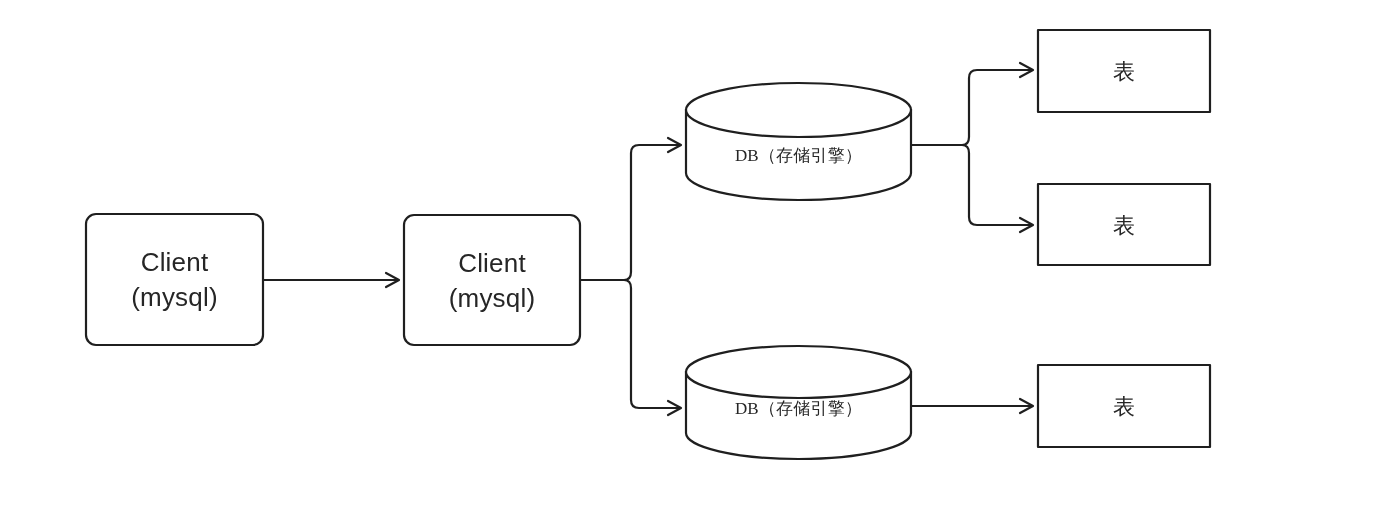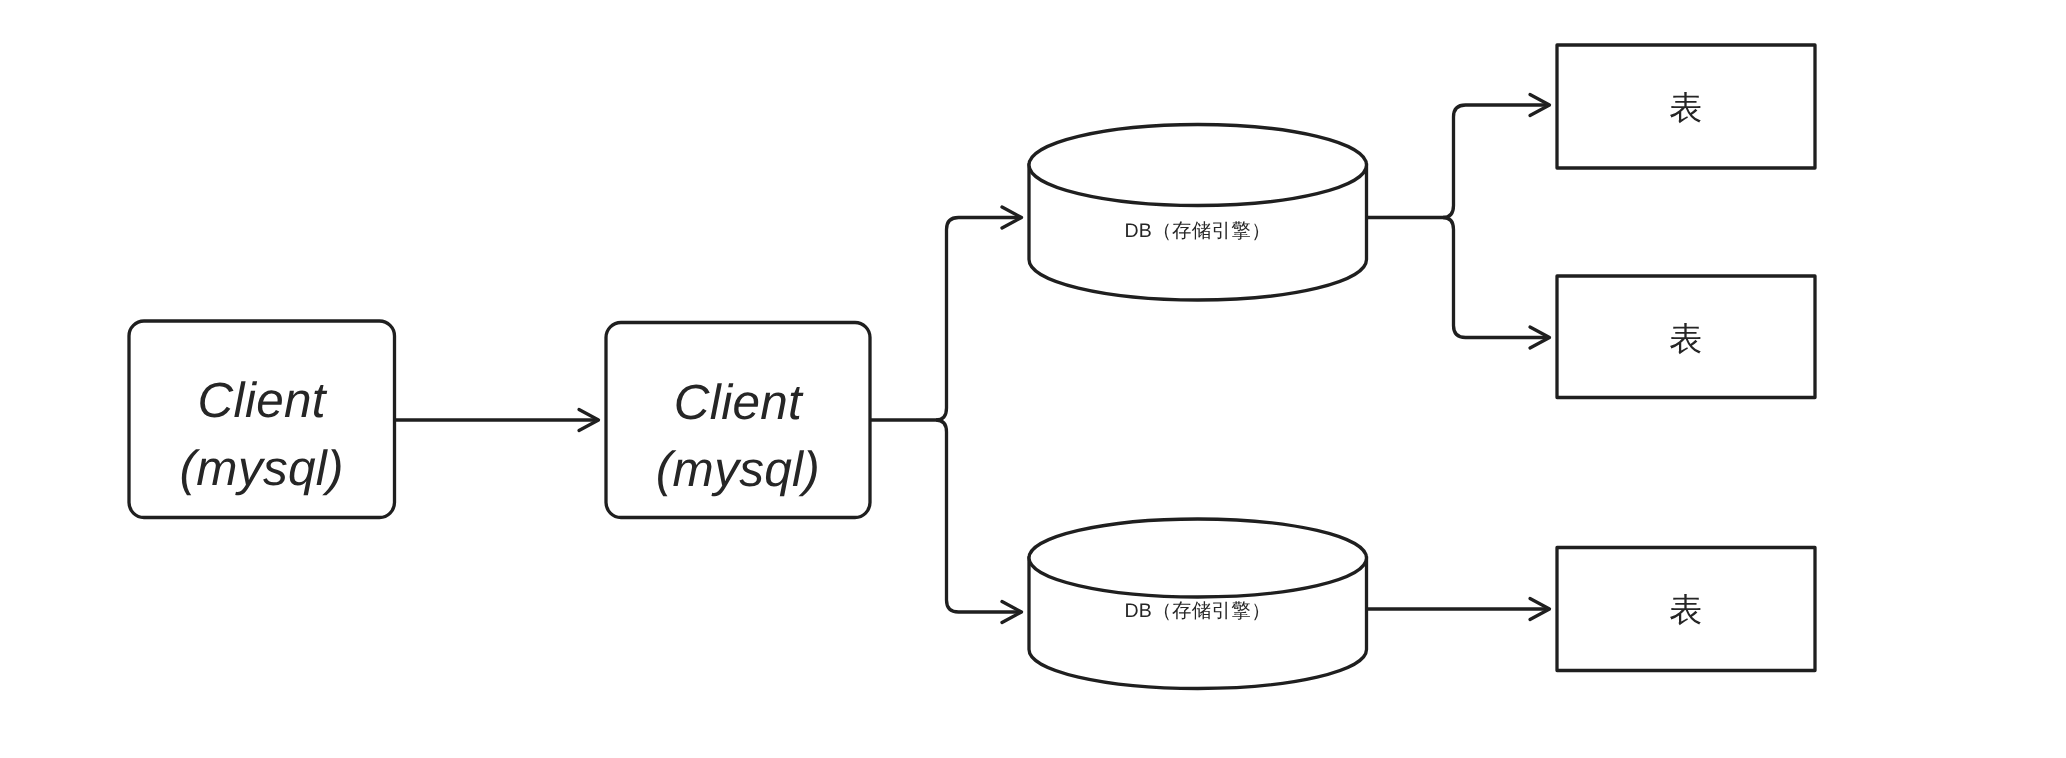--- a/index.html
+++ b/index.html
@@ -60,27 +60,27 @@
   .label {
     position: absolute;
     color: #262626;
     text-align: center;
     line-height: 1.35;
     white-space: pre-line;
     pointer-events: none;
     user-select: none;
   }
   .label-client {
-    font-size: 33px;
+    font-size: 26px;
     letter-spacing: 0.2px;
-    font-style: italic;
   }
   .label-db {
-    font-size: 13px;
+    font-size: 17px;
     letter-spacing: 0.2px;
+    font-family: Liberation Serif, serif;
   }
   .label-table {
     font-size: 22px;
     letter-spacing: 0.2px;
   }
 </style>
 </head>
 <body>
 
 <div id="diagram-root">

